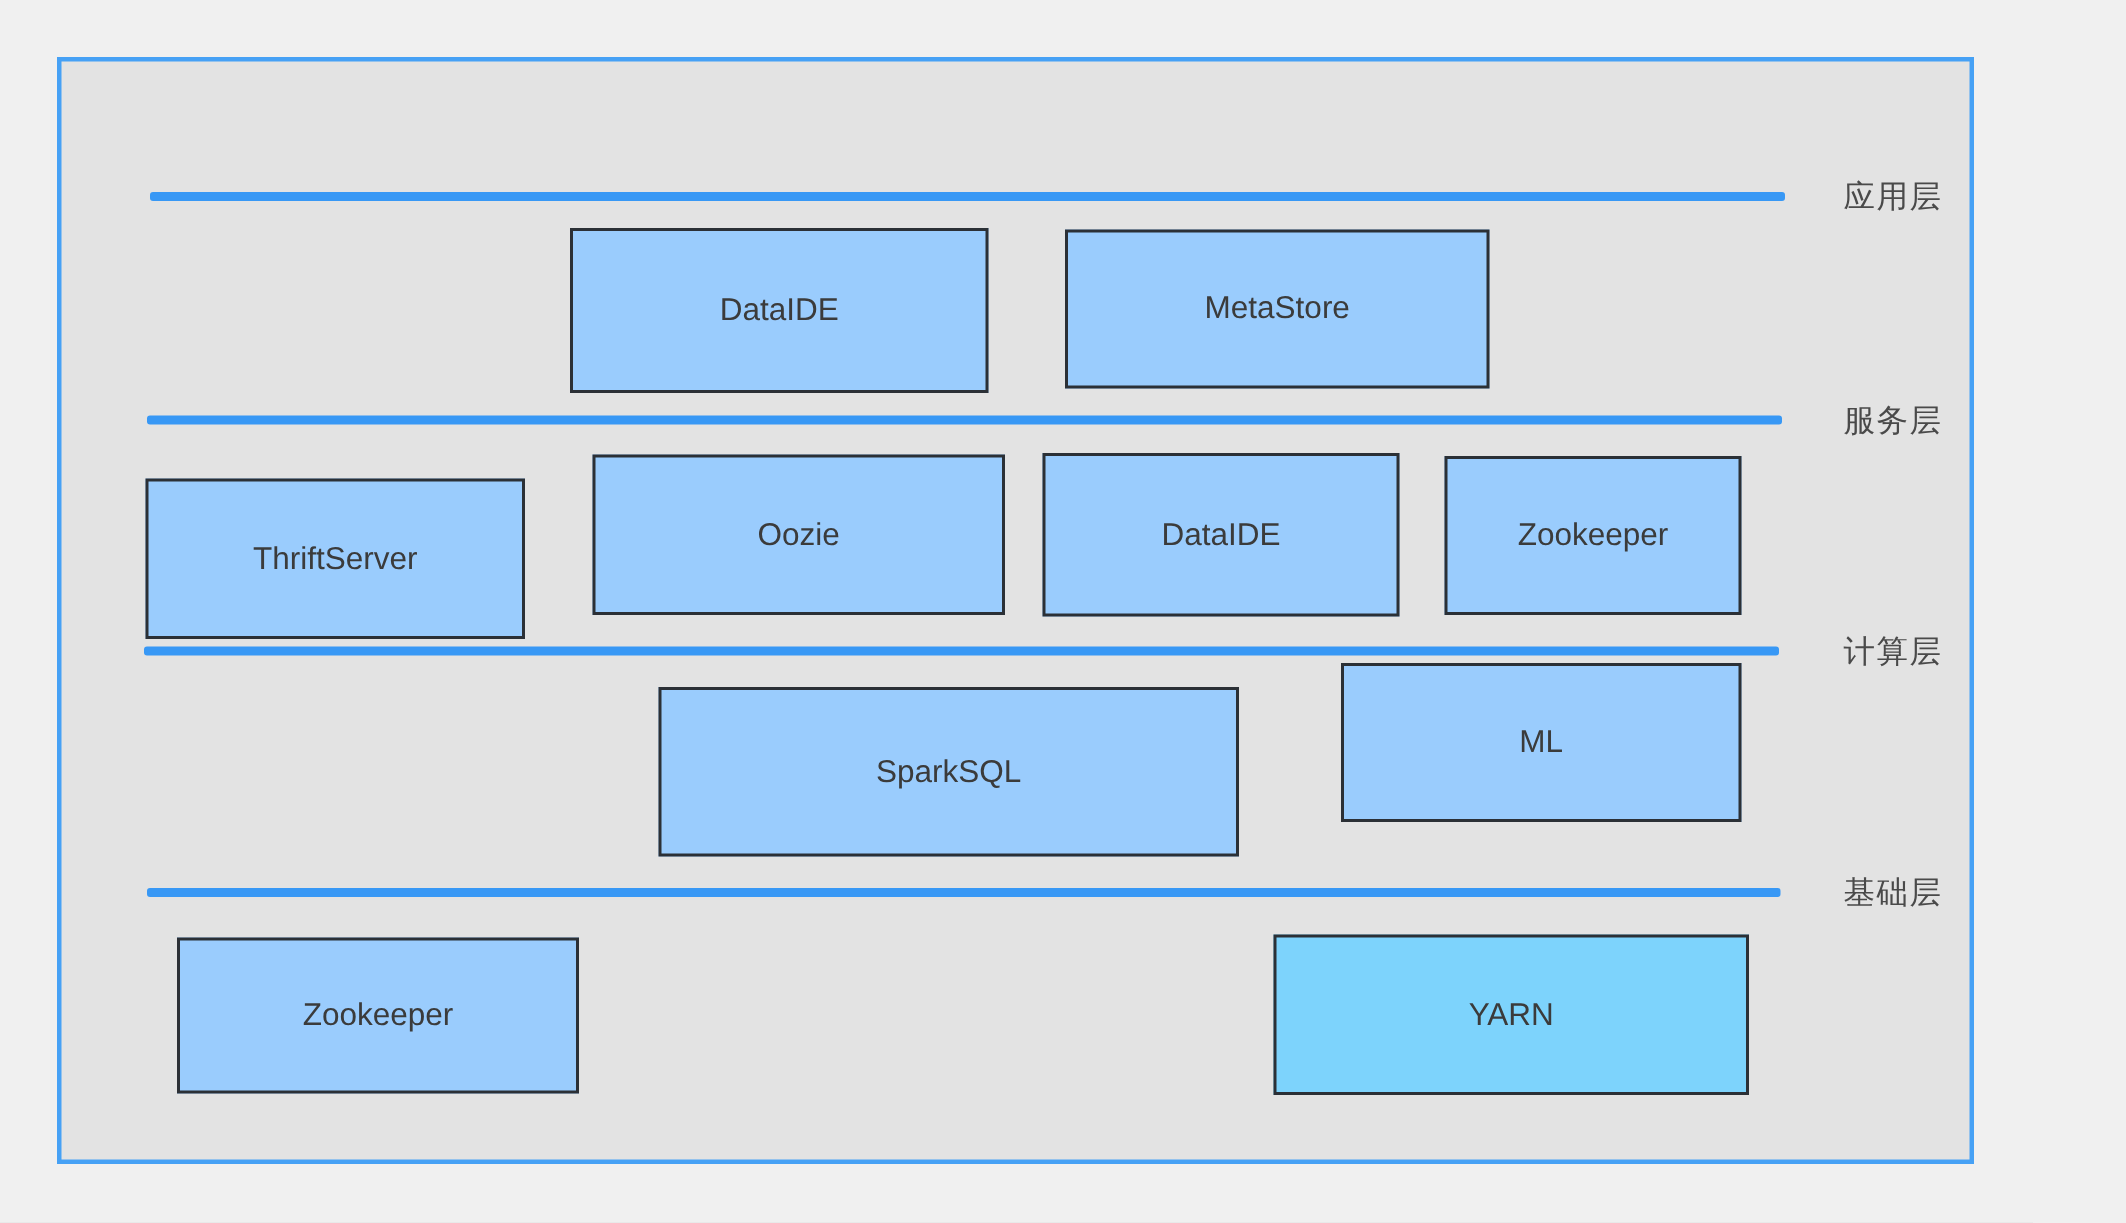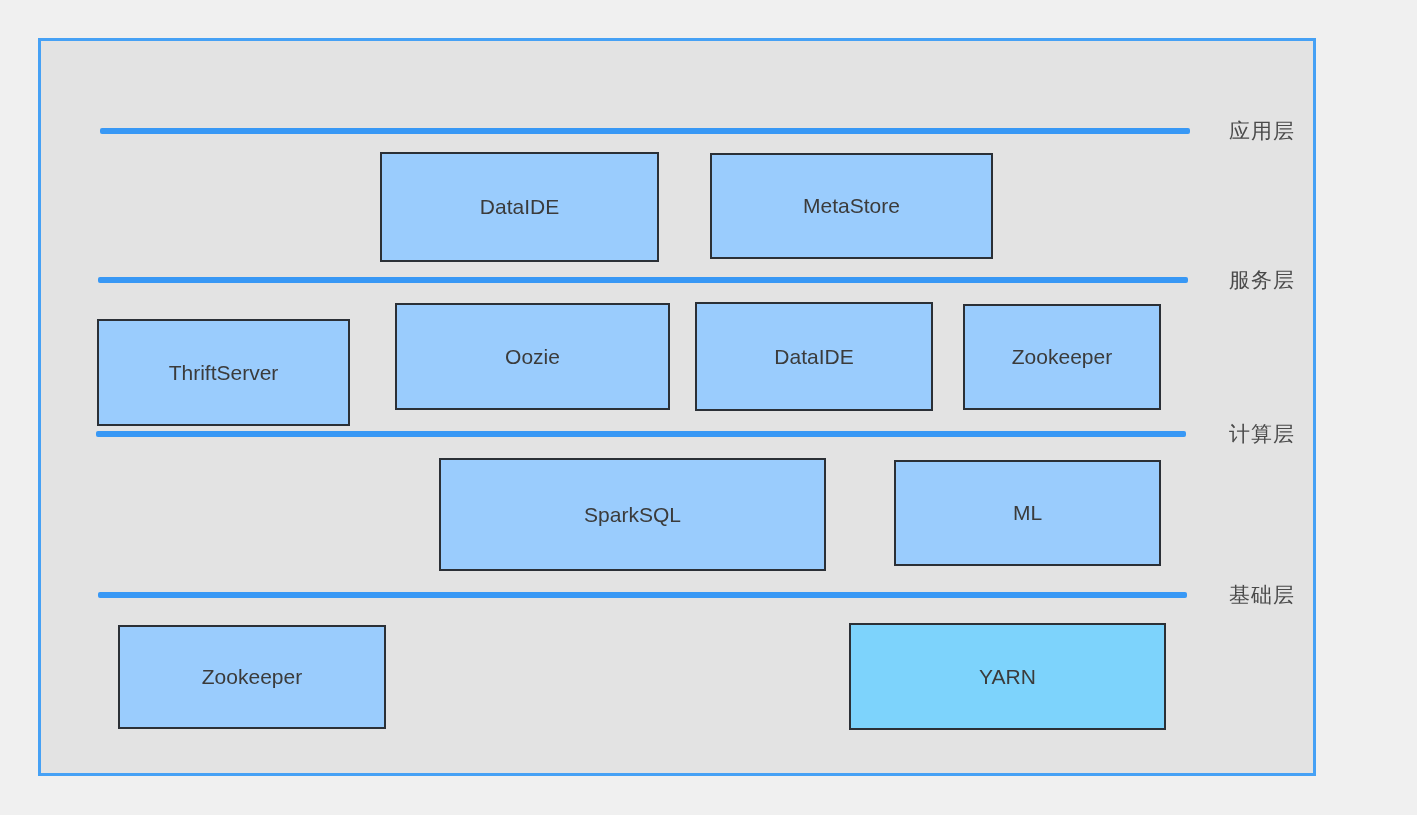--- a/index.html
+++ b/index.html
@@ -55,19 +55,19 @@
       <div class="node" style="left: 669px; top: 112px; width: 283px; height: 106px; background: rgb(154, 204, 253); border-color: rgb(43, 48, 54); color: rgb(59, 59, 59);">MetaStore</div>
       <div class="divider" style="left: 57px; top: 236px; width: 1090px; height: 6px; background: rgb(56, 152, 245);"></div>
       <div class="layer-label" style="left: 1188px; top: 239px; color: rgb(74, 74, 74);">服务层</div>
       <div class="node" style="left: 56px; top: 262px; width: 253px; height: 107px; background: rgb(154, 204, 253); border-color: rgb(43, 48, 54); color: rgb(59, 59, 59); margin-top: 16px;">ThriftServer</div>
       <div class="node" style="left: 354px; top: 262px; width: 275px; height: 107px; background: rgb(154, 204, 253); border-color: rgb(43, 48, 54); color: rgb(59, 59, 59);">Oozie</div>
       <div class="node" style="left: 654px; top: 261px; width: 238px; height: 109px; background: rgb(154, 204, 253); border-color: rgb(43, 48, 54); color: rgb(59, 59, 59);">DataIDE</div>
       <div class="node" style="left: 922px; top: 263px; width: 198px; height: 106px; background: rgb(154, 204, 253); border-color: rgb(43, 48, 54); color: rgb(59, 59, 59);">Zookeeper</div>
       <div class="divider" style="left: 55px; top: 390px; width: 1090px; height: 6px; background: rgb(56, 152, 245);"></div>
       <div class="layer-label" style="left: 1188px; top: 393px; color: rgb(74, 74, 74); font-family: Liberation Serif, serif;">计算层</div>
       <div class="node" style="left: 398px; top: 417px; width: 387px; height: 113px; background: rgb(154, 204, 253); border-color: rgb(43, 48, 54); color: rgb(59, 59, 59);">SparkSQL</div>
-      <div class="node" style="left: 853px; top: 419px; width: 267px; height: 106px; background: rgb(154, 204, 253); border-color: rgb(43, 48, 54); color: rgb(59, 59, 59);">ML</div>
+      <div class="node" style="left: 853px; top: 401px; width: 267px; height: 106px; background: rgb(154, 204, 253); border-color: rgb(43, 48, 54); color: rgb(59, 59, 59);">ML</div>
       <div class="divider" style="left: 57px; top: 551px; width: 1089px; height: 6px; background: rgb(56, 152, 245);"></div>
       <div class="layer-label" style="left: 1188px; top: 554px; color: rgb(74, 74, 74); font-family: Liberation Serif, serif;">基础层</div>
       <div class="node" style="left: 77px; top: 584px; width: 268px; height: 104px; background: rgb(154, 204, 253); border-color: rgb(43, 48, 54); color: rgb(59, 59, 59);">Zookeeper</div>
       <div class="node" style="left: 808px; top: 582px; width: 317px; height: 107px; background: #7dd3fc; border-color: rgb(43, 48, 54); color: rgb(59, 59, 59);">YARN</div>
     </div>
 </div>
 
 </body></html>

